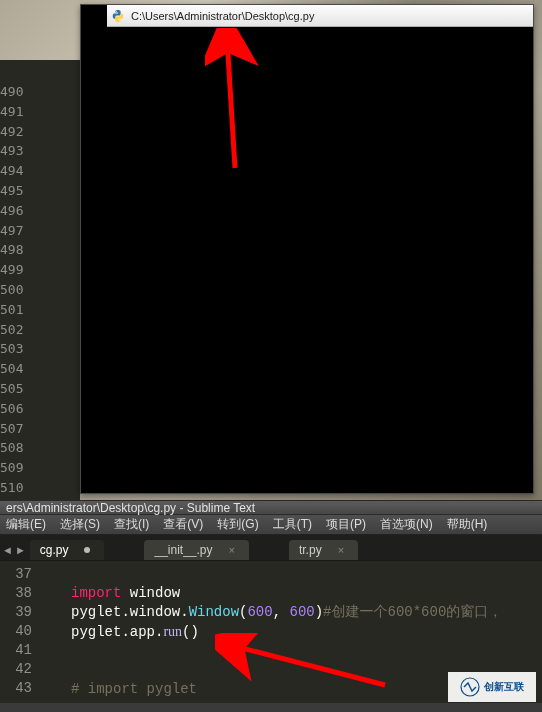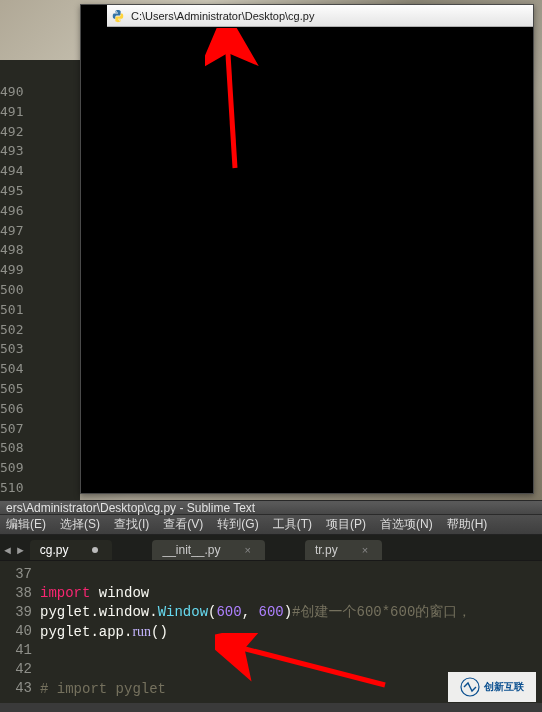--- a/index.html
+++ b/index.html
@@ -125,35 +125,36 @@
   .tab {
     background: #3c3d37;
     color: #ccc;
     font-size: 12px;
     padding: 3px 14px 3px 10px;
     margin-right: 40px;
     border-radius: 4px 4px 0 0;
     position: relative;
     display: flex;
     align-items: center;
-    gap: 24px;
+    gap: 16px;
   }
   .tab.active { background: #272822; color: #fff; }
   .tab .dot { width:6px;height:6px;border-radius:50%;background:#bbb; }
   .tab .x { font-size:11px; color:#888; }
 
   
   .sublime-editor {
     background: #272822;
     display: flex;
     font-family: Consolas, "Courier New", monospace;
     font-size: 14px;
     height: 142px;
     position: relative;
     overflow: hidden;
+    gap: 31px;
   }
   .code-gutter {
     width: 40px;
     text-align: right;
     color: #8f908a;
     padding: 4px 8px 4px 0;
     line-height: 19px;
   }
   .code-body {
     padding: 4px 0;

